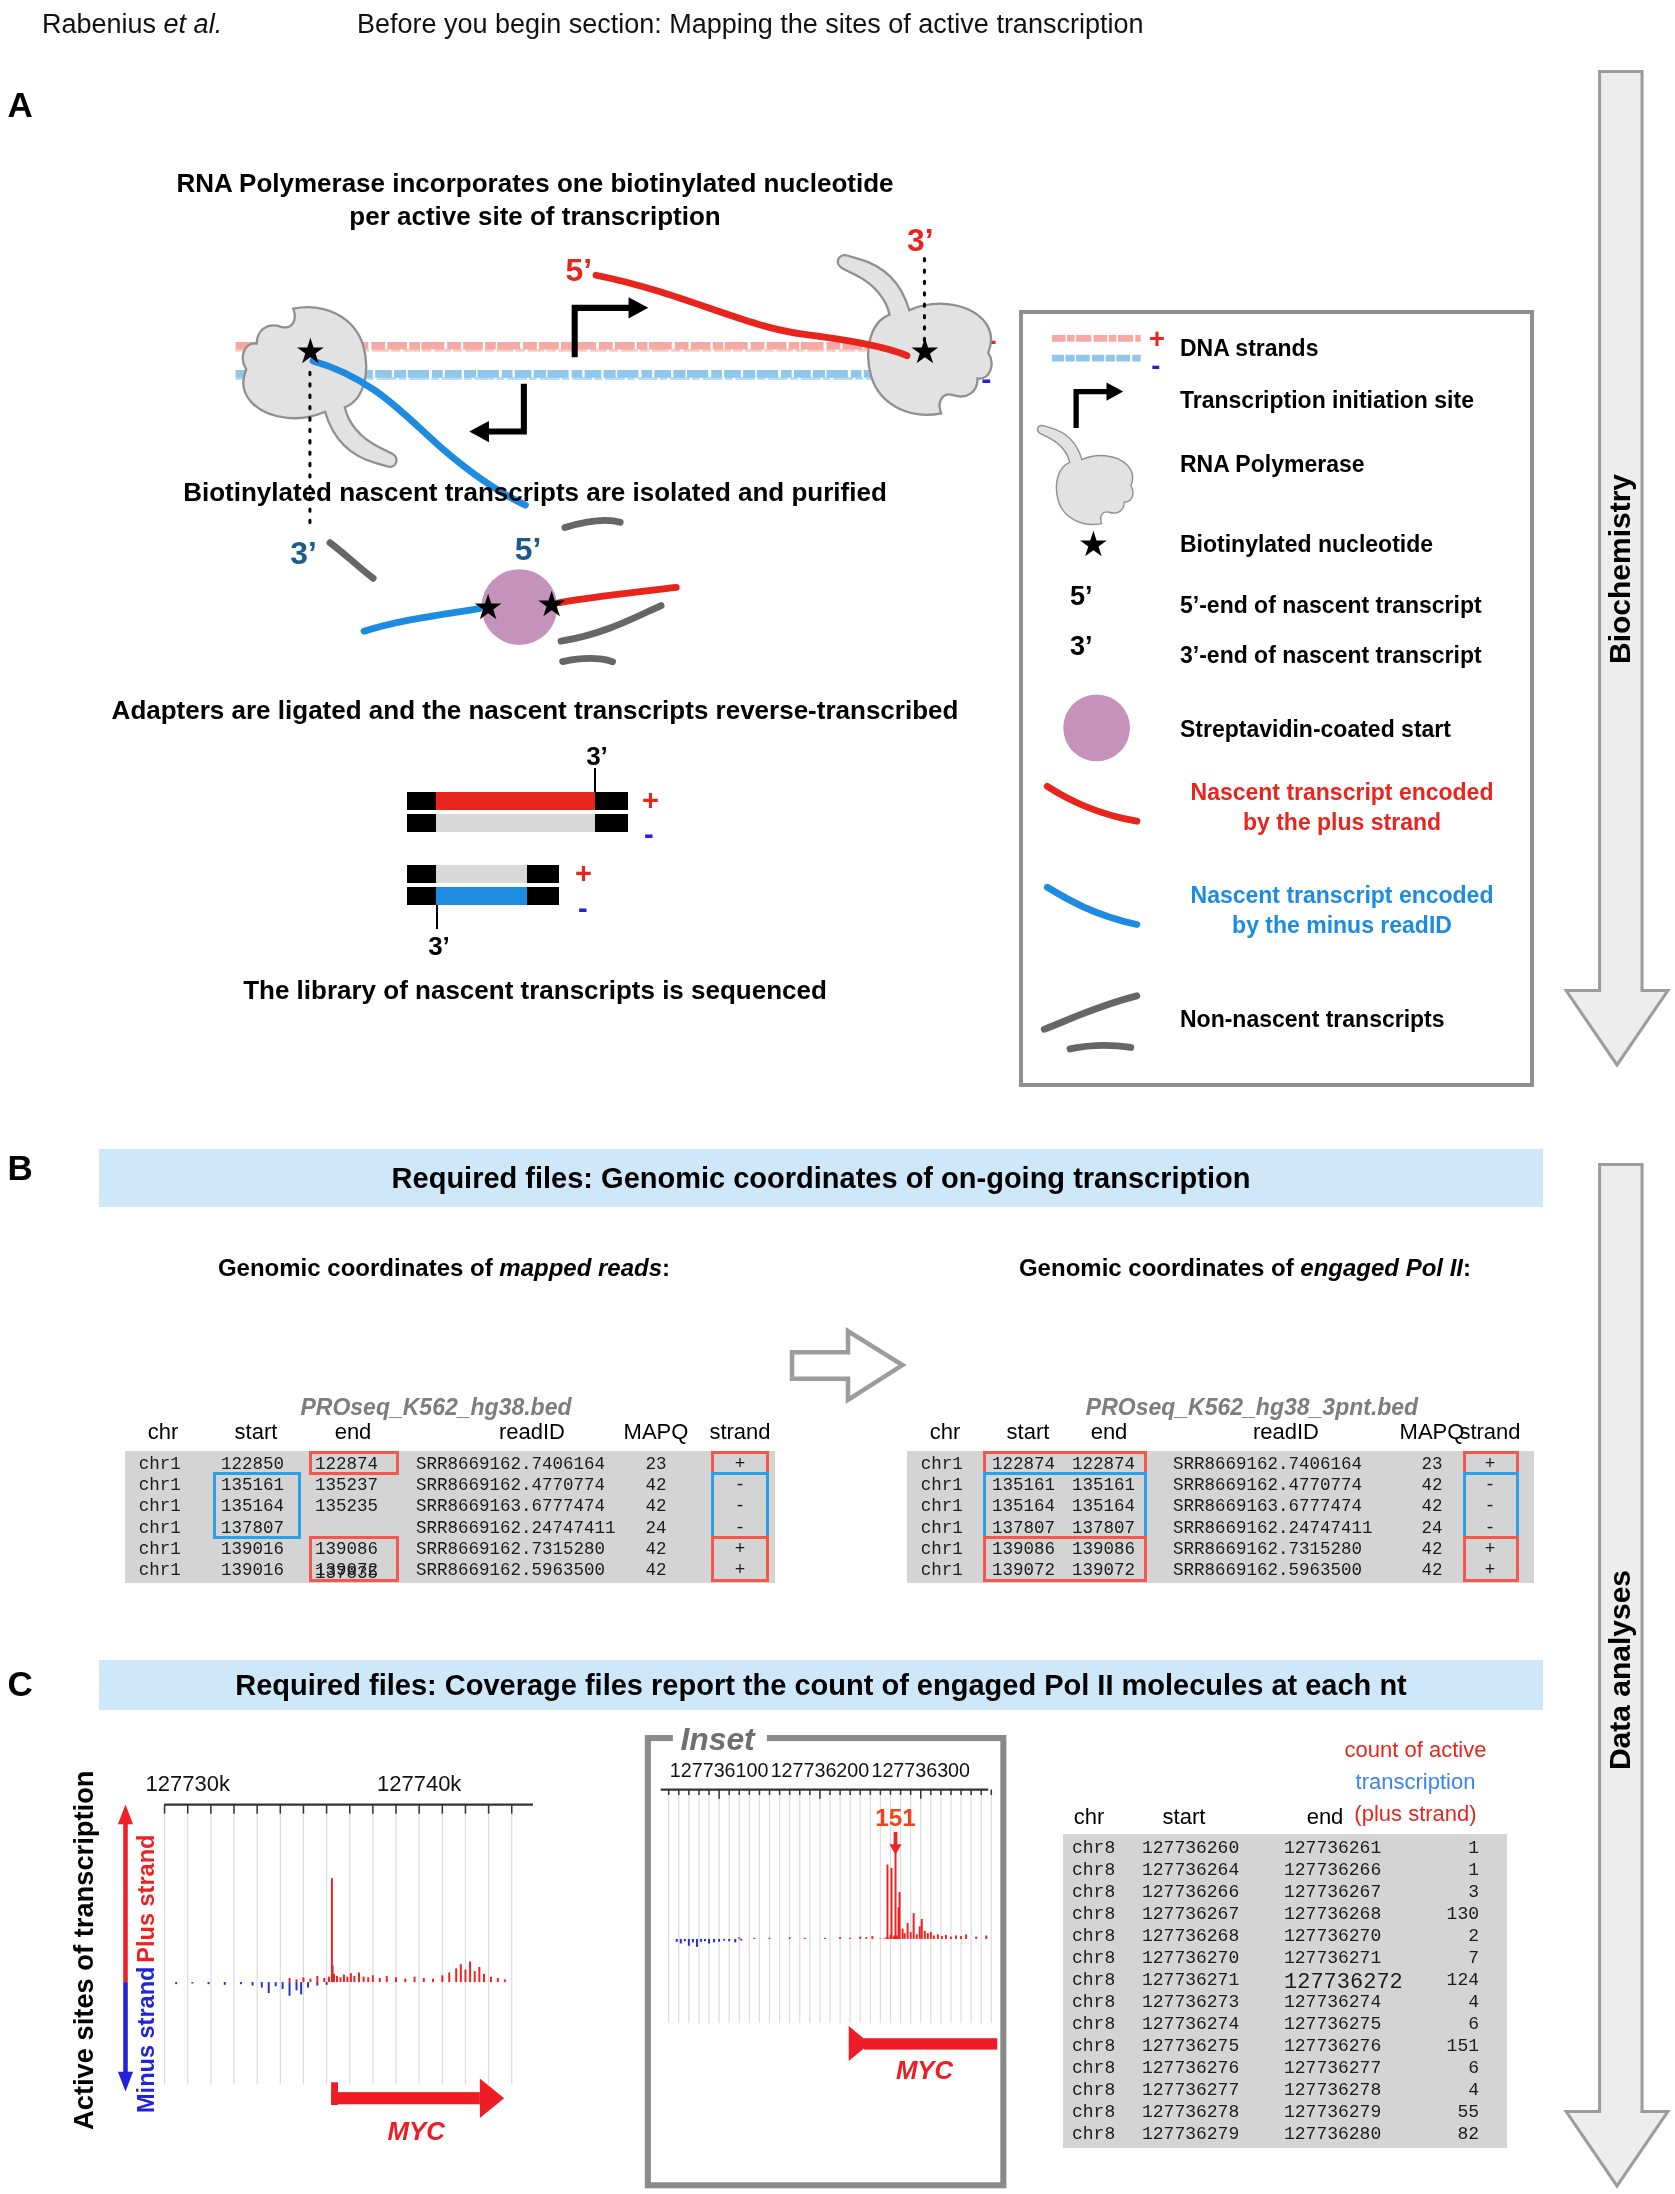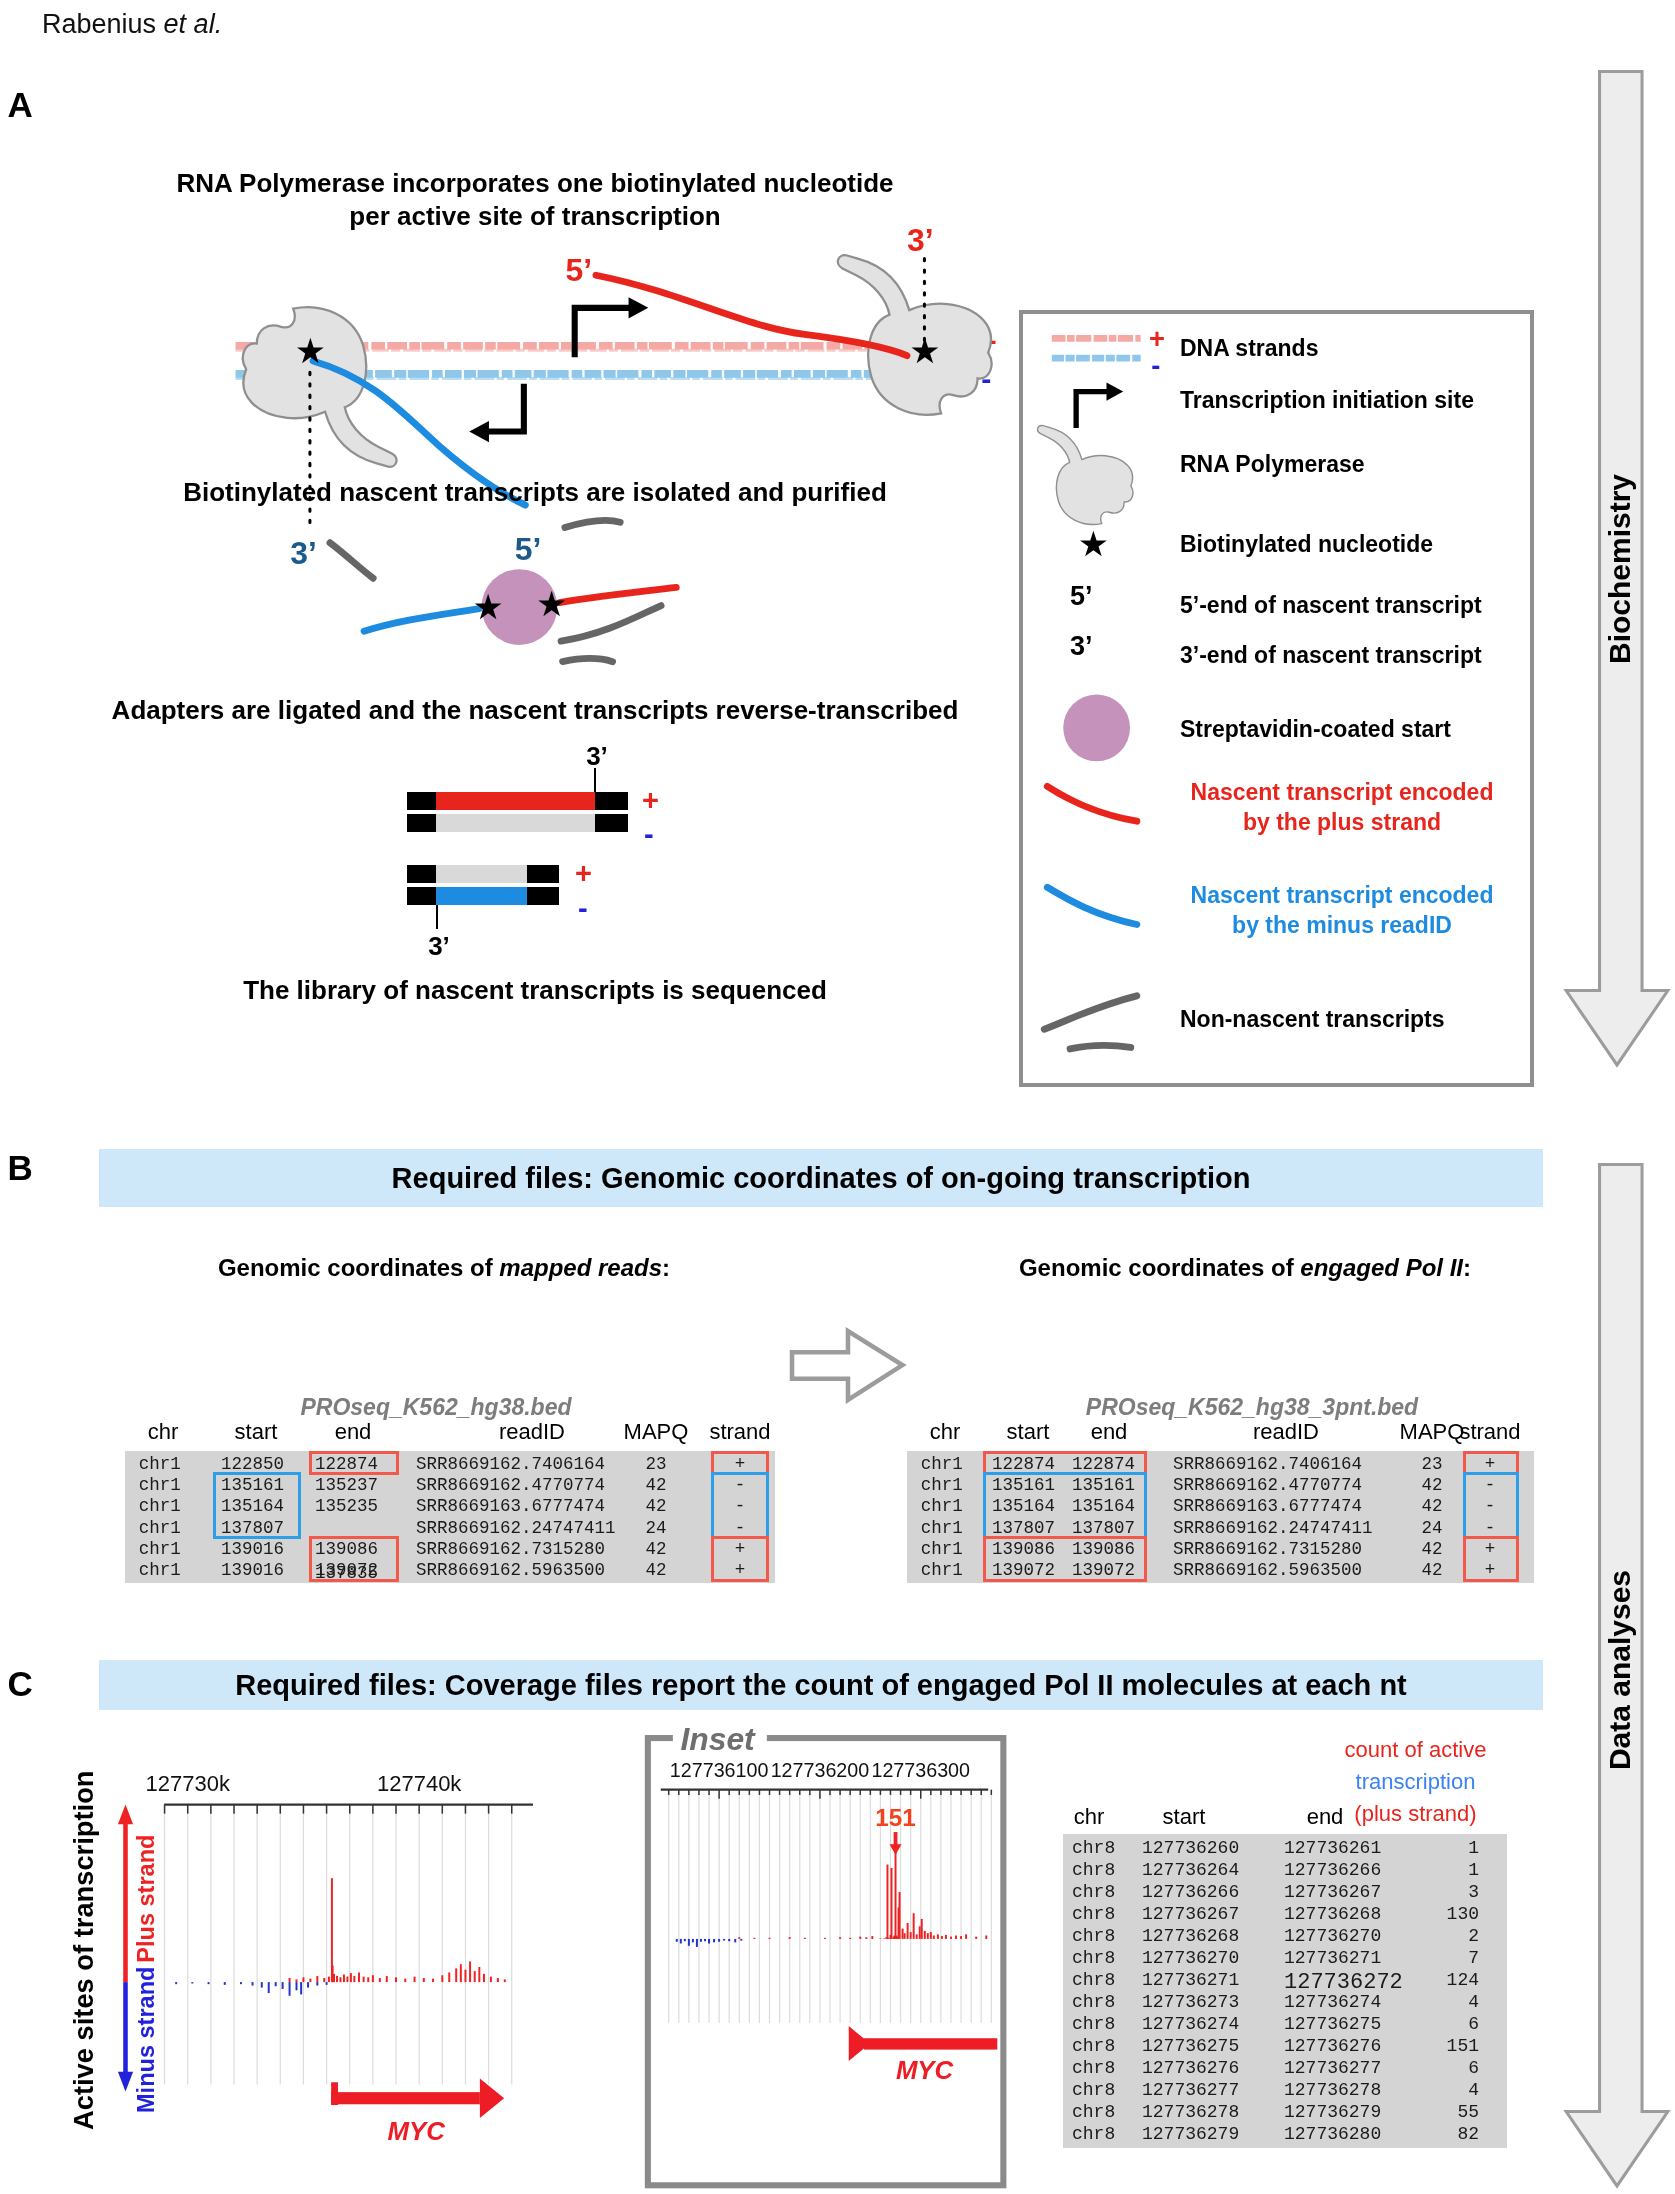--- a/index.html
+++ b/index.html
@@ -26,20 +26,21 @@
   .mark3{font-size:26px;font-weight:bold;transform:translateX(-50%);}
 </style>
 </head>
 <body>
 
 <div id="page">
 
   <div class="abs hdr" style="left:42px;top:9px;">
     <span>Rabenius </span><em>et al.</em>
   </div>
+  <div class="abs hdr" style="left:357px;top:9px;">Before you begin section: Mapping the sites of active transcription</div>
 
   <div class="abs panel-letter" style="left:7.6px;top:85px;">A</div>
 
   <div class="abs step-heading" style="left:535px;top:168px;">RNA Polymerase incorporates one biotinylated nucleotide</div>
   <div class="abs step-heading" style="left:535px;top:201px;">per active site of transcription</div>
 
   <svg class="abs" style="left:99px;top:228px;" width="918" height="338" viewBox="0 0 1210 445">
     <defs>
       <path id="polShape" d="M -20,-62 C -32,-104 -58,-122 -88,-130 L -102,-134 C -114,-137 -119,-123 -108,-117 L -90,-108 C -66,-96 -50,-76 -46,-56 C -72,-46 -80,-8 -70,26 C -58,64 -18,82 22,74 C 16,58 24,46 38,50 C 56,56 70,46 70,28 C 86,30 94,10 84,-6 C 98,-40 70,-66 30,-70 C 10,-72 -6,-68 -20,-62 Z" fill="#e2e2e2" stroke="#8f8f8f" stroke-width="3"></path>
     </defs>

